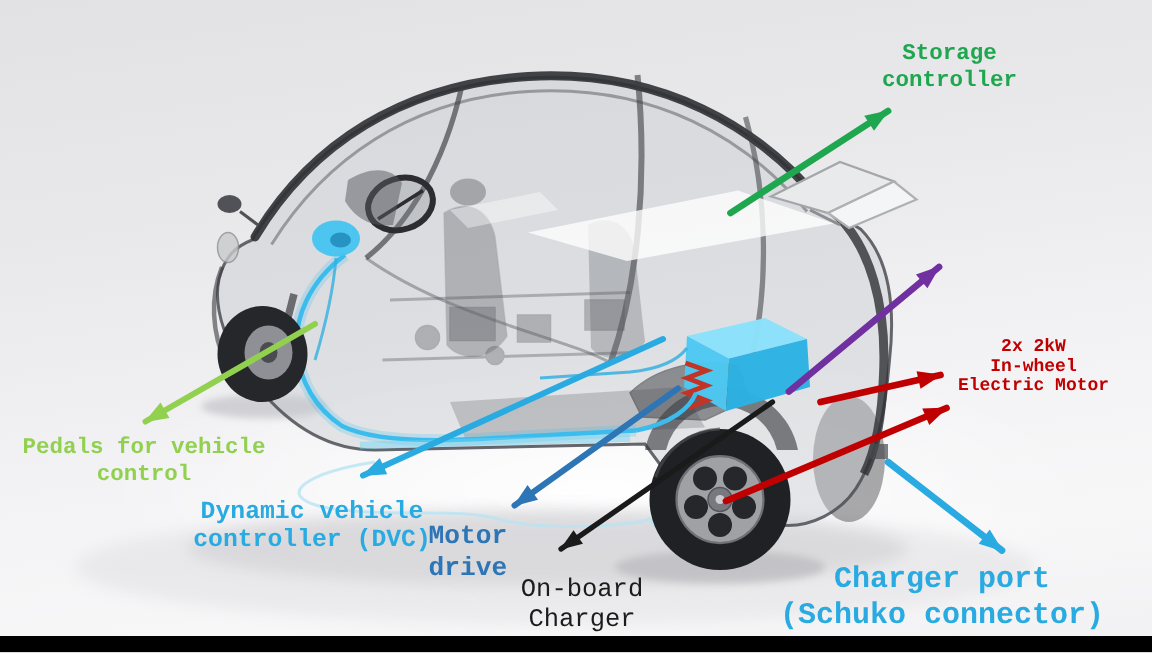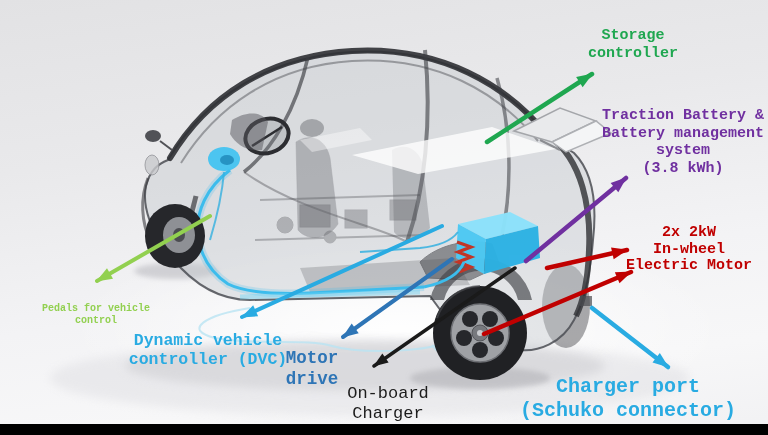--- a/index.html
+++ b/index.html
@@ -162,28 +162,22 @@
       <line x1="442" y1="226" x2="242" y2="317" stroke-width="4" marker-end="url(#ah-cyan)" stroke="#29ABE2"></line>
       <line x1="592" y1="308" x2="668" y2="367" stroke-width="4.5" marker-end="url(#ah-cyan)" stroke="#29ABE2"></line>
     </g>
   </svg>
 
   <div class="label" style="left: 633px; top: 27px; font-size: 15px; color: rgb(31, 167, 80);">
     <div>Storage</div>
     <div>controller</div>
   </div>
 
-  <div class="label" style="left: 683px; top: 107px; font-size: 15px; color: rgb(112, 48, 160);">
-    <div>Traction Battery &amp;</div>
-    <div>Battery management</div>
-    <div>system</div>
-    <div>(3.8 kWh)</div>
-  </div>
-
-  <div class="label" style="left: 689px; top: 225px; font-size: 15px; line-height: 1.1; color: rgb(192, 0, 0);">
+
+  <div class="label" style="left: 689px; top: 225px; font-size: 12px; line-height: 1.1; color: rgb(192, 0, 0);">
     <div>2x 2kW</div>
     <div>In-wheel</div>
     <div>Electric Motor</div>
   </div>
 
   <div class="label" style="left: 628px; top: 375px; font-size: 20px; color: rgb(41, 171, 226);">
     <div>Charger port</div>
     <div>(Schuko connector)</div>
   </div>
 
@@ -195,19 +189,19 @@
   <div class="label" style="left: 312px; top: 348px; font-size: 17.5px; color: rgb(46, 117, 182);">
     <div>Motor</div>
     <div>drive</div>
   </div>
 
   <div class="label" style="left: 208px; top: 331px; font-size: 16.5px; color: rgb(41, 171, 226);">
     <div>Dynamic vehicle</div>
     <div>controller (DVC)</div>
   </div>
 
-  <div class="label" style="left: 96px; top: 303px; font-size: 10px; color: rgb(146, 208, 80);">
+  <div class="label" style="left: 96px; top: 290px; font-size: 15px; color: rgb(146, 208, 80);">
     <div>Pedals for vehicle</div>
     <div>control</div>
   </div>
 
   <div class="bottom-bar"></div>
 </div>
 
 </body></html>

